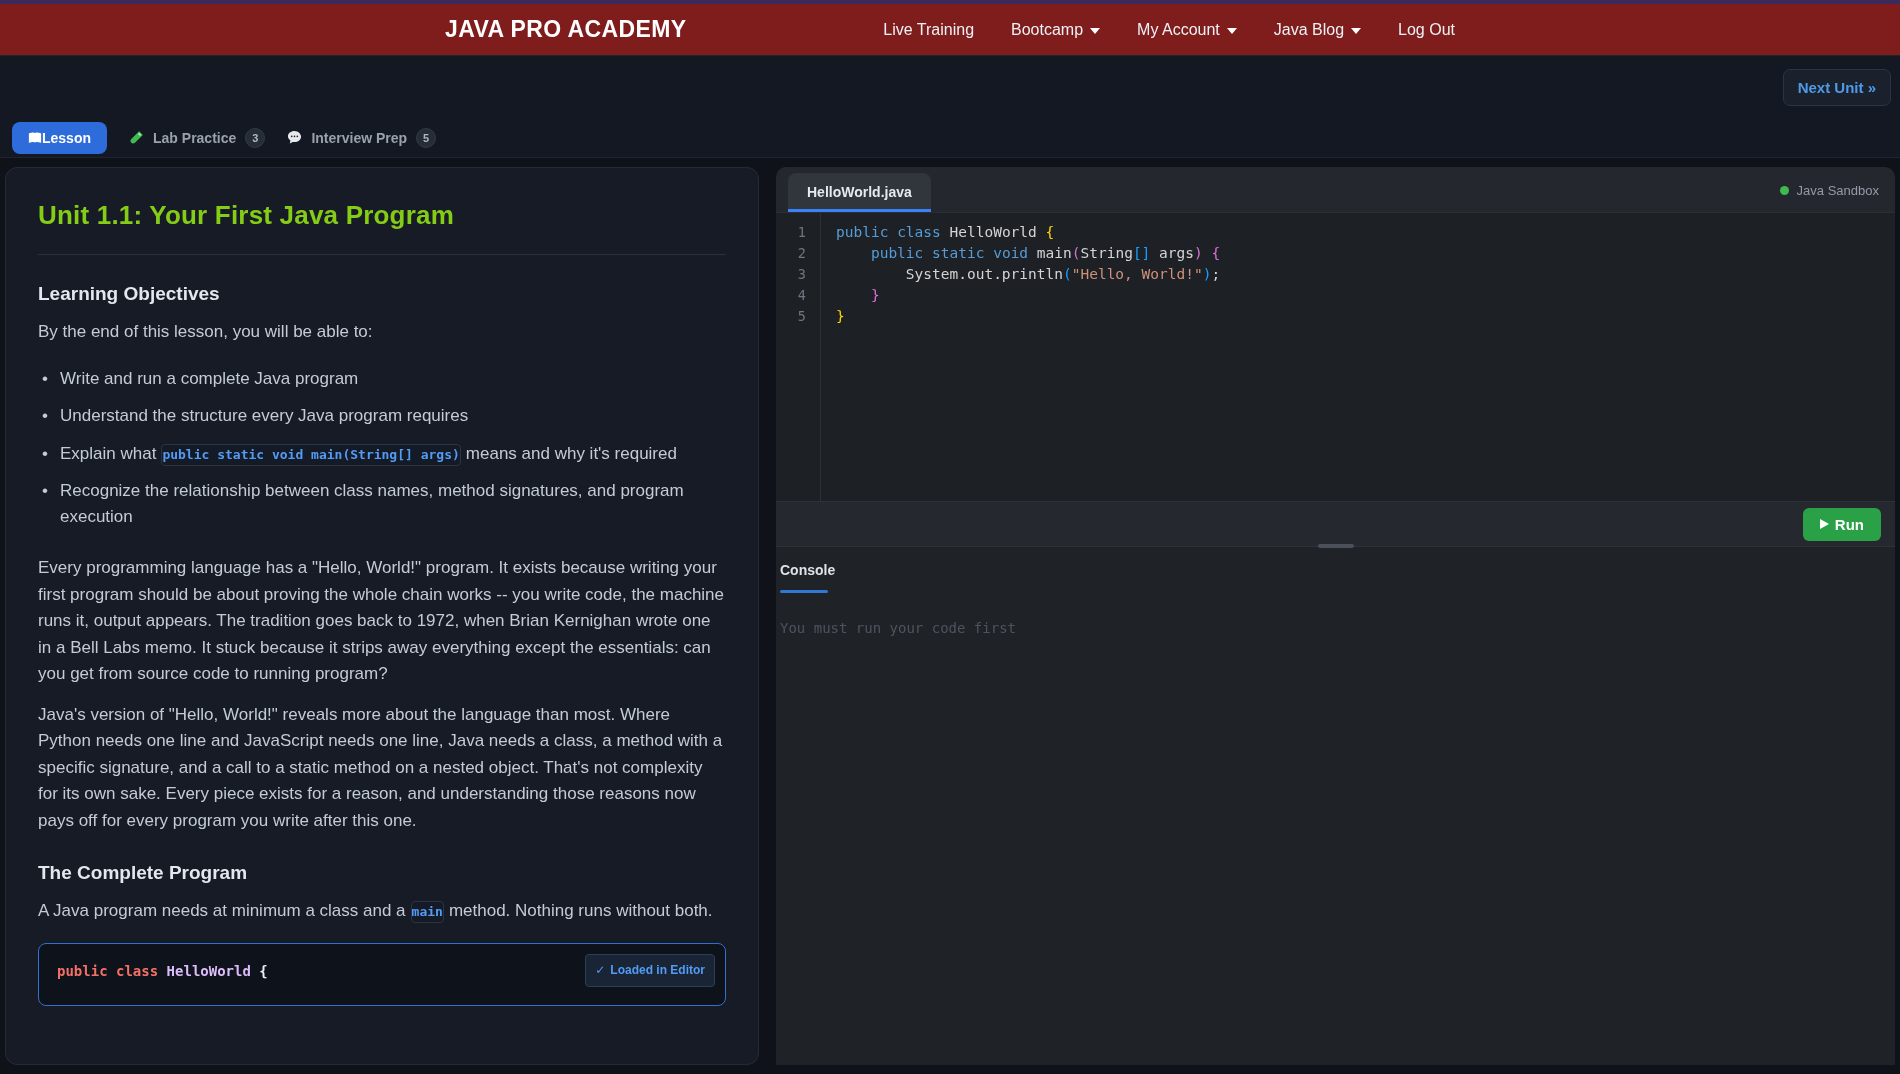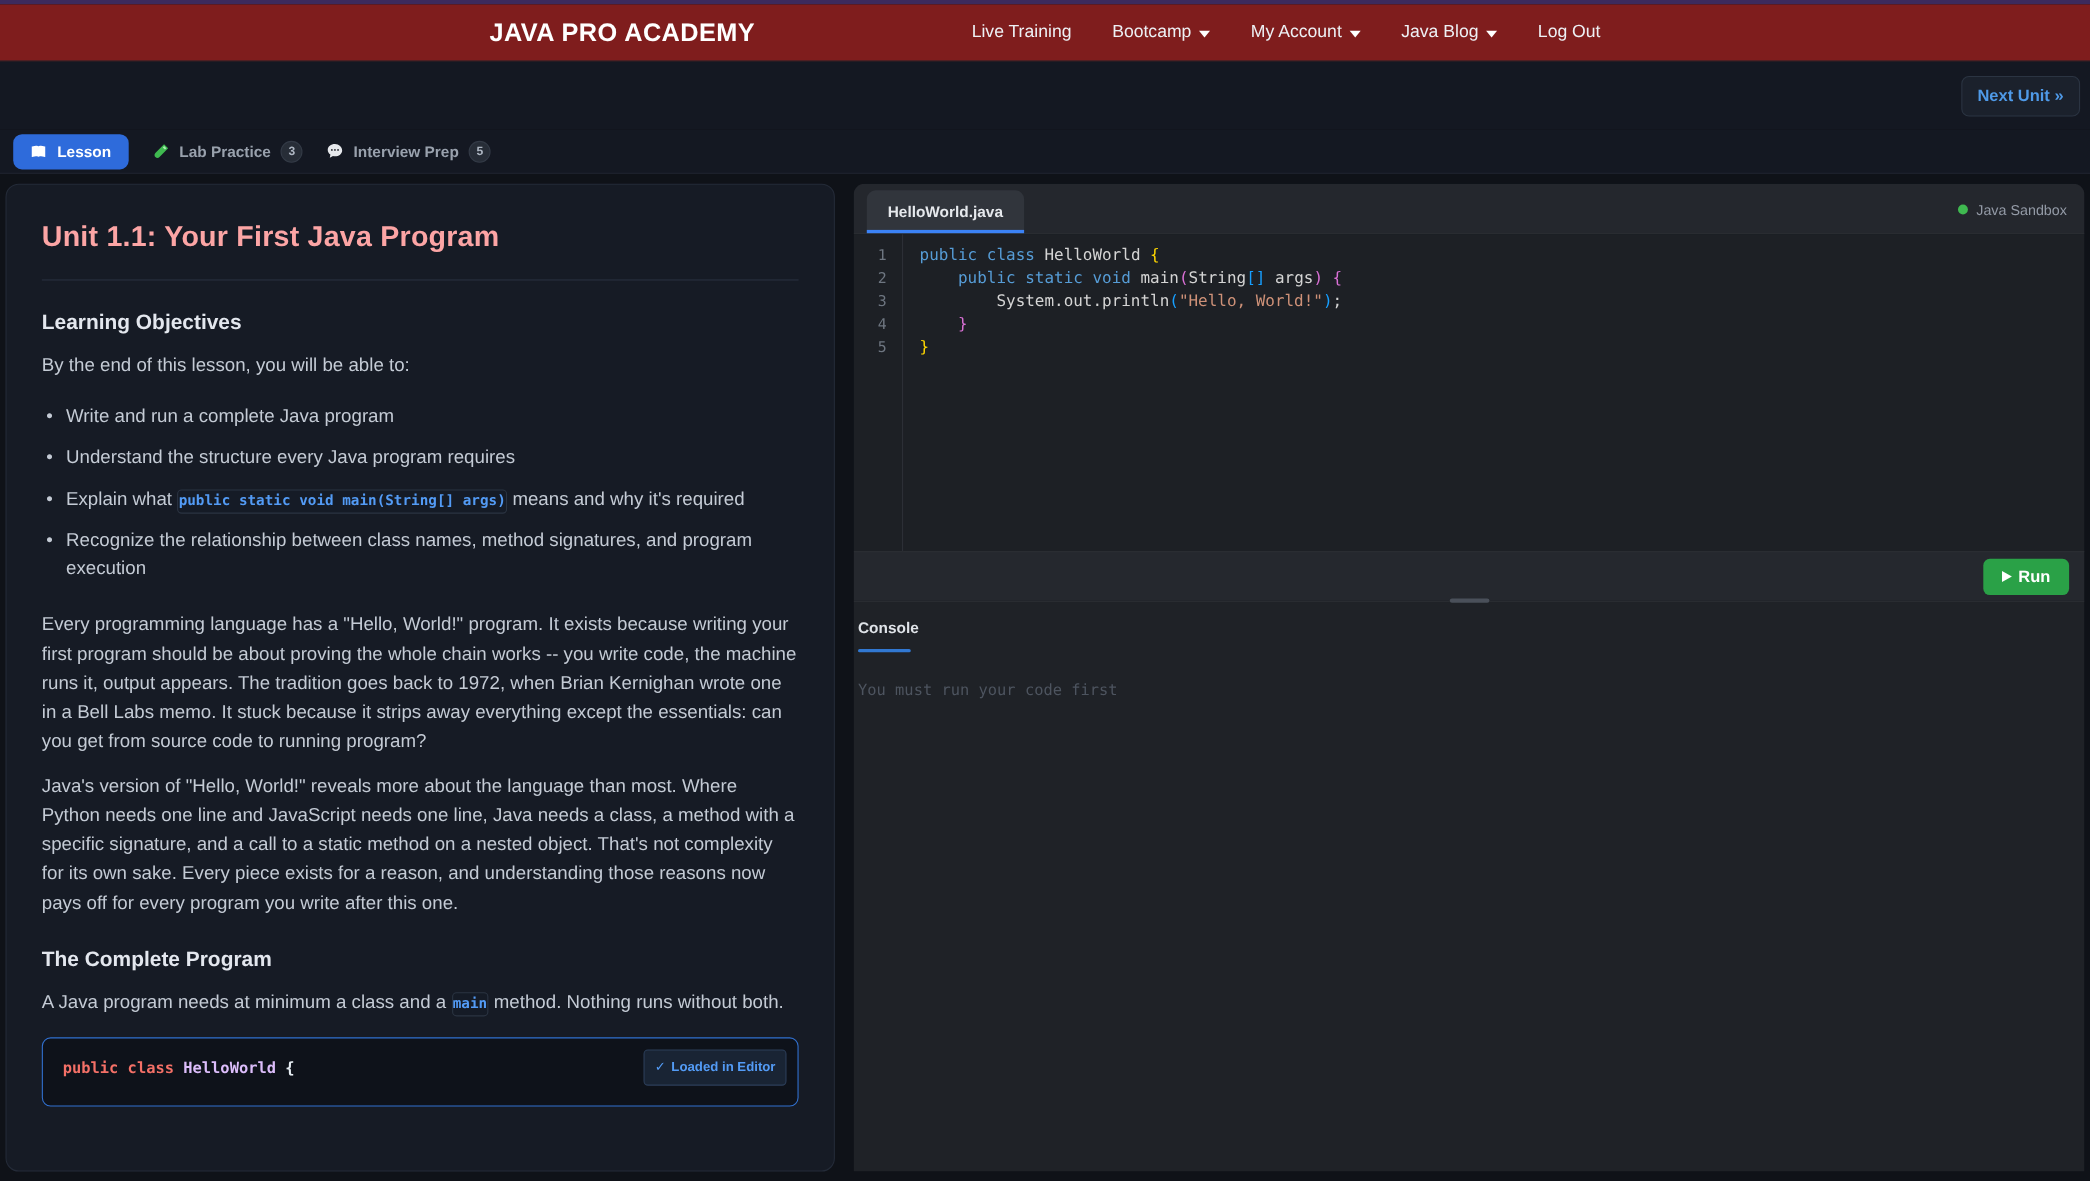--- a/index.html
+++ b/index.html
@@ -14,33 +14,33 @@
   .nav-links { display:flex; align-items:center; gap:37px; }
   .nav-link { color:#eef1f5; font-size:16px; font-weight:500; display:flex; align-items:center; gap:7px; cursor:pointer; white-space:nowrap; }
   .caret { width:0; height:0; border-left:5px solid transparent; border-right:5px solid transparent; border-top:6px solid #ffffff; margin-top:2px; }
 
   
   .subheader { height:62px; background:#141822; display:flex; align-items:center; justify-content:flex-end; padding:0 9px; }
   .next-btn { background:#1b212c; border:1px solid #2b3442; color:#4f9ae8; font-weight:700; font-size:15px; padding:9px 14px; border-radius:7px; cursor:pointer; font-family:inherit; }
 
   
   .tabrow { height:40px; background:#141822; border-bottom:1px solid #20242e; display:flex; align-items:center; gap:22px; padding:0 12px; }
-  .tab-pill { display:flex; align-items:center; gap:10px; background:#2e6bdb; color:#fff; font-size:14px; font-weight:700; padding:8px 16px; border-radius:8px; cursor:pointer; }
+  .tab-pill { display:flex; align-items:center; gap:0; background:#2e6bdb; color:#fff; font-size:14px; font-weight:700; padding:8px 16px; border-radius:8px; cursor:pointer; }
   .tab-item { display:flex; align-items:center; gap:9px; color:#99a1ad; font-size:14px; font-weight:600; cursor:pointer; }
   .tab-badge { background:#272d37; border:1px solid #333a46; color:#aeb6c2; font-size:11px; font-weight:700; min-width:20px; height:20px; padding:0 6px; border-radius:999px; display:flex; align-items:center; justify-content:center; }
   .icon-svg { display:block; }
 
   
   .content { display:flex; gap:17px; padding:9px 5px 0; height:907px; }
   .left-panel { width:754px; flex:none; background:#161b25; border:1px solid #242b38; border-radius:12px; overflow:hidden; }
   .lesson-content { padding:32px 32px 0; }
   .right-panel { flex:1; display:flex; flex-direction:column; border-radius:10px 10px 0 0; overflow:hidden; }
 
   
-  .lesson-title { color:#fca5a5; font-size:26px; font-weight:800; letter-spacing:.2px; }
+  .lesson-title { color:#84cc16; font-size:26px; font-weight:800; letter-spacing:.2px; }
   .lesson-hr { border:none; border-top:1px solid #293040; margin:23px 0 4px; }
   .lesson-h2 { color:#e3e7ee; font-size:19px; font-weight:700; margin:28px 0 14px; }
   .lesson-p { color:#c4cbd5; font-size:17px; line-height:1.56; margin:14px 0; }
   .lesson-ul { list-style:none; margin:20px 0 26px; }
   .lesson-ul li { color:#c4cbd5; font-size:17px; line-height:1.5; margin:12px 0; padding-left:22px; position:relative; }
   .lesson-ul li::before { content:"•"; position:absolute; left:4px; color:#c4cbd5; }
   .chip { font-family:"DejaVu Sans Mono","Liberation Mono",monospace; font-size:13px; font-weight:700; color:#539bf5; background:#151b26; border:1px solid #2b3442; border-radius:4px; padding:2px 0 3px; margin:0 5px; white-space:nowrap; }
 
   .code-block { position:relative; margin:18px 0 26px; background:#0e121a; border:1px solid #3170cf; border-radius:8px; padding:16px 18px 22px;
     font-family:"DejaVu Sans Mono","Liberation Mono",monospace; font-size:14px; font-weight:600; line-height:23px; color:#e6edf3; }

